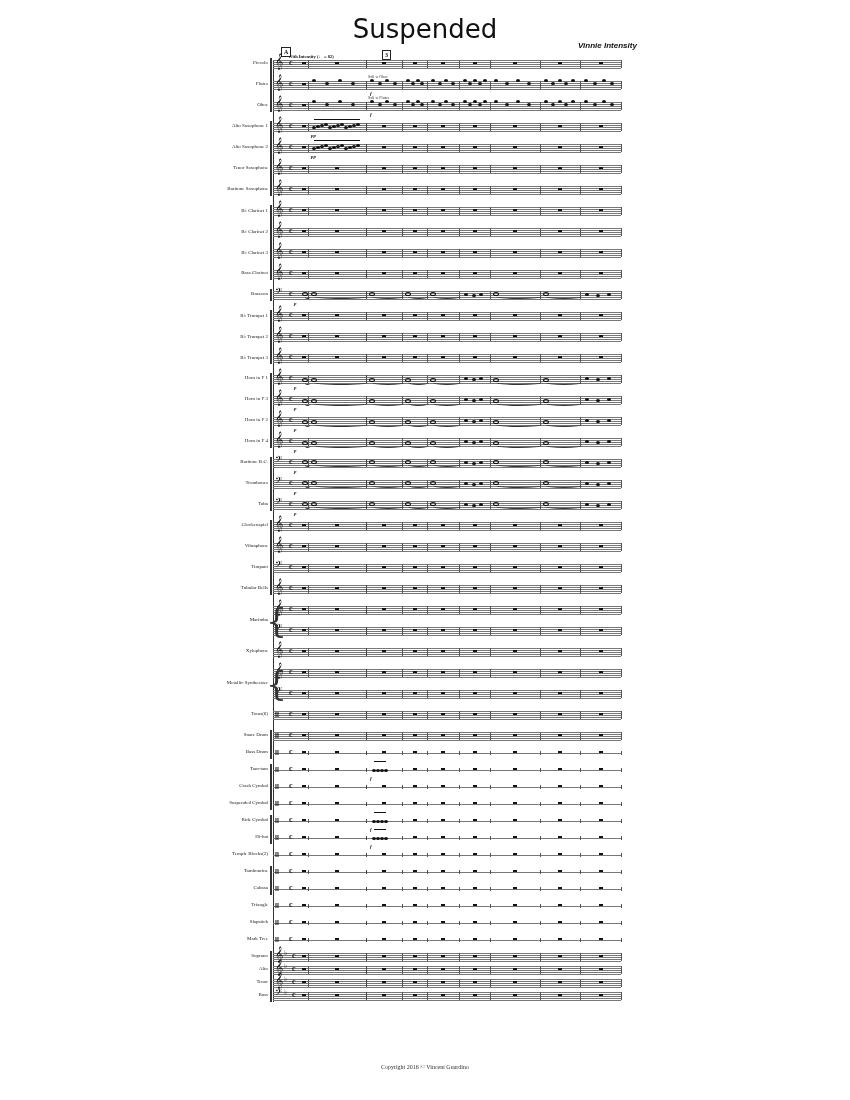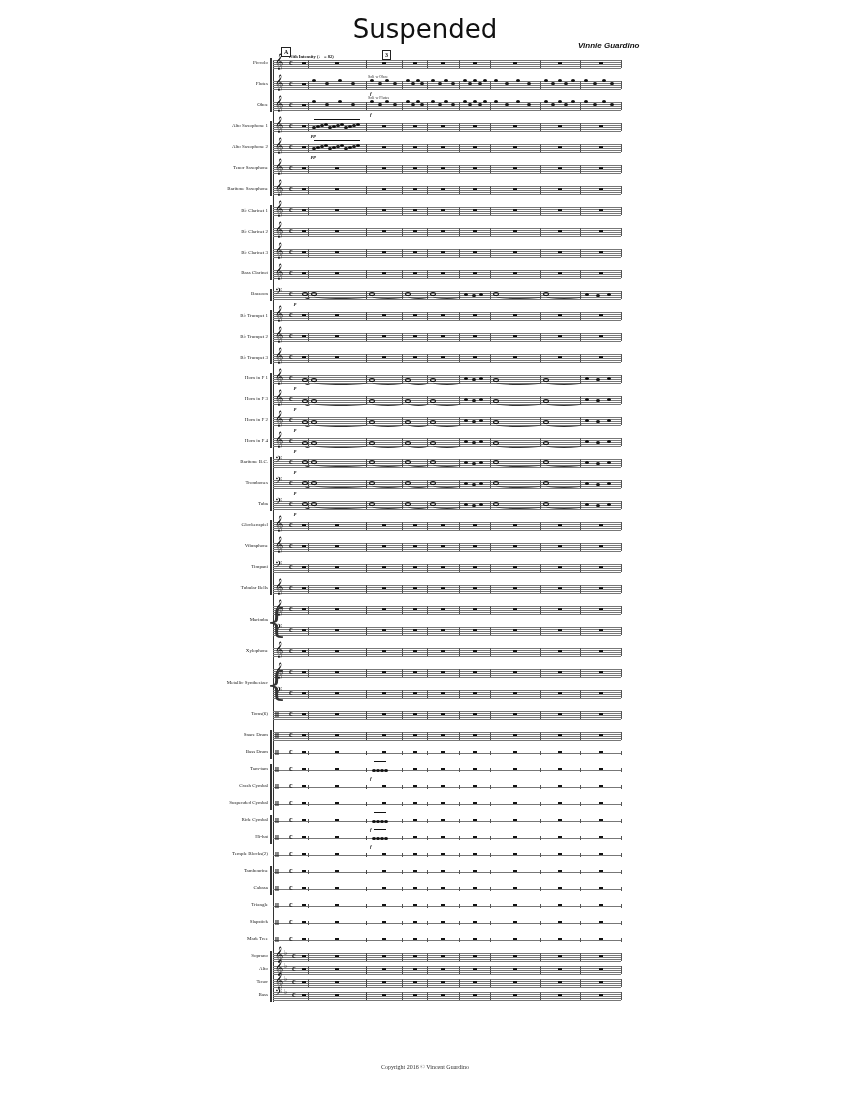--- a/index.html
+++ b/index.html
@@ -37,21 +37,21 @@
   .note.whole { background: transparent; border: 1px solid #111; width: 4px; height: 2px; }
   .tie { position: absolute; height: 4px; border-bottom: 0.7px solid #333; border-radius: 0 0 50% 50%; }
   .dyn { position: absolute; font-size: 5px; font-style: italic; font-weight: bold; }
   .annot { position: absolute; font-size: 4px; color: #333; }
   .beam { position: absolute; height: 1.2px; background: #111; }
 </style>
 </head>
 <body>
 
 <div class="title">Suspended</div>
-<div class="composer">Vinnie Guardino</div>
+<div class="composer">Vinnie Intensity</div>
 <div class="tempo">With Intensity (♩ = 82)</div>
 <div class="rehearsal" style="left:281px;top:47px;">A</div>
 <div class="rehearsal" style="left:382px;top:50px;">3</div>
 
 <div class="system-bar"></div>
 
 <div id="score">
     <div class="label" style="top:60px;">Piccolo</div>
     <div class="staff" style="top:60px;">
       <div class="line" style="top:0px;"></div>

